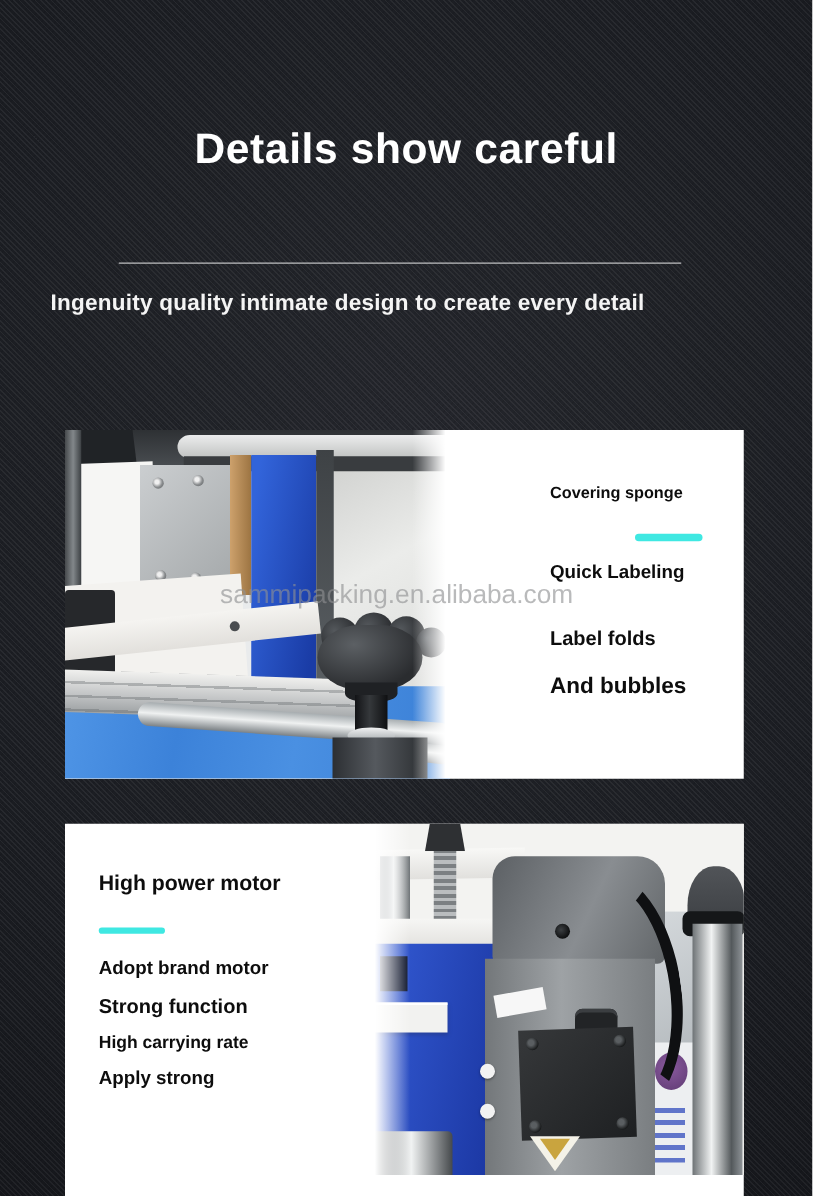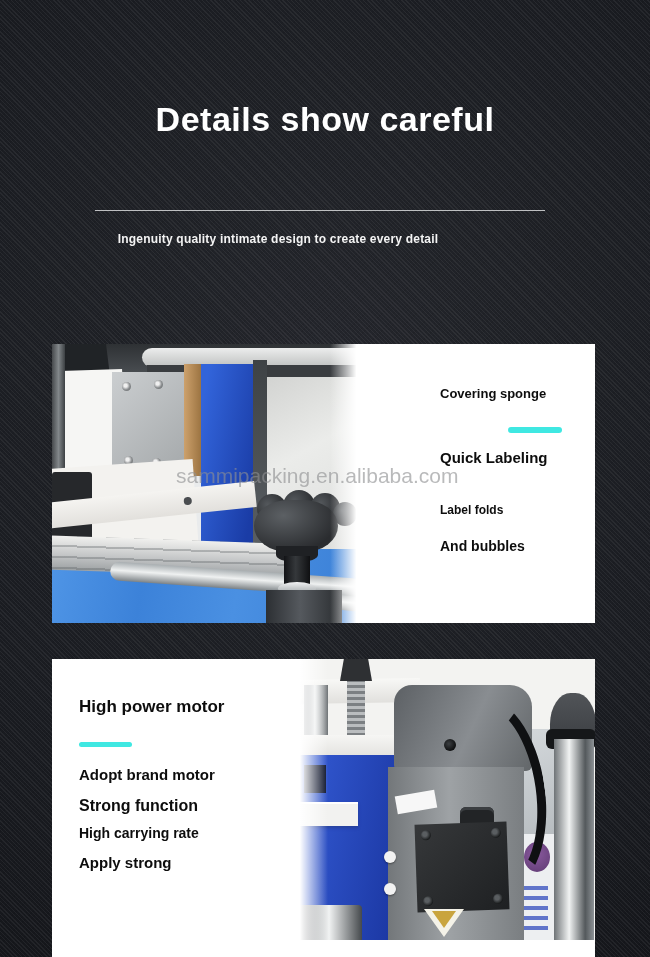--- a/index.html
+++ b/index.html
@@ -8,21 +8,21 @@
   .stage{position:relative;width:650px;height:957px;
     background:radial-gradient(ellipse 120% 90% at 50% 38%, #24262c 0%, #1a1c21 55%, #121317 100%);}
   .grain{position:absolute;inset:0;opacity:.05;pointer-events:none;
     background:repeating-linear-gradient(45deg,#fff 0 1px,transparent 1px 3px),
                repeating-linear-gradient(-45deg,#000 0 1px,transparent 1px 4px);}
   
   .title{position:absolute;left:0;top:100px;width:650px;text-align:center;
     color:#ffffff;font-size:34px;font-weight:700;letter-spacing:.5px;}
   .divider{position:absolute;left:95px;top:210px;width:450px;height:1px;background:#d9dadc;opacity:.85;}
   .subtitle{position:absolute;left:0;top:232px;width:556px;text-align:center;
-    color:#f4f4f4;font-size:12px;font-weight:700;letter-spacing:.2px;}
+    color:#f4f4f4;font-size:18px;font-weight:700;letter-spacing:.2px;}
   
   .card{position:absolute;left:52px;width:543px;background:#ffffff;overflow:hidden;}
   .card1{top:344px;height:279px;}
   .card2{top:659px;height:352px;}
   .ph{position:absolute;}
   
   .photo1{position:absolute;left:0;top:0;width:308px;height:279px;background:#e9ebec;overflow:hidden;}
   .p1-topband{left:0;top:0;width:308px;height:30px;background:linear-gradient(180deg,#2e3134,#4a4e52);}
   .p1-corner{left:-8px;top:-6px;width:64px;height:48px;background:#202326;transform:rotate(-7deg);}
   .p1-disc{left:90px;top:4px;width:218px;height:19px;border-radius:10px 2px 2px 10px/50% 2px 2px 50%;
@@ -70,22 +70,22 @@
   .p1-fade{left:278px;top:0;width:30px;height:279px;background:linear-gradient(90deg,rgba(255,255,255,0),#ffffff 88%);}
   
   .wm{position:absolute;left:124px;top:120px;font-size:21px;font-weight:400;color:#8f9092;opacity:.62;
       letter-spacing:0;white-space:nowrap;}
   
   .c1t{position:absolute;left:388px;width:152px;text-align:left;white-space:nowrap;
        color:#0d0d0d;font-weight:700;}
   .c1-l1{top:42px;font-size:13px;}
   .c1-l2{top:105px;font-size:15px;}
   .c1-l3{top:134px;font-size:15px;}
-  .c1-l4{top:159px;font-size:12px;}
-  .c1-l5{top:194px;font-size:14px;}
+  .c1-l4{top:159px;font-size:16px;}
+  .c1-l5{top:194px;font-size:18px;}
   .bar{position:absolute;height:6px;border-radius:3px;background:#3fe8e2;}
   .bar1{left:456px;top:83px;width:54px;}
   .bar2{left:27px;top:83px;width:53px;height:5px;}
   
   .c2t{position:absolute;left:27px;white-space:nowrap;color:#0d0d0d;font-weight:700;}
   .c2-h{top:38px;font-size:17px;}
   .c2-l1{top:107px;font-size:15px;}
   .c2-l2{top:138px;font-size:16px;}
   .c2-l3{top:166px;font-size:14px;}
   .c2-l4{top:195px;font-size:15px;}

